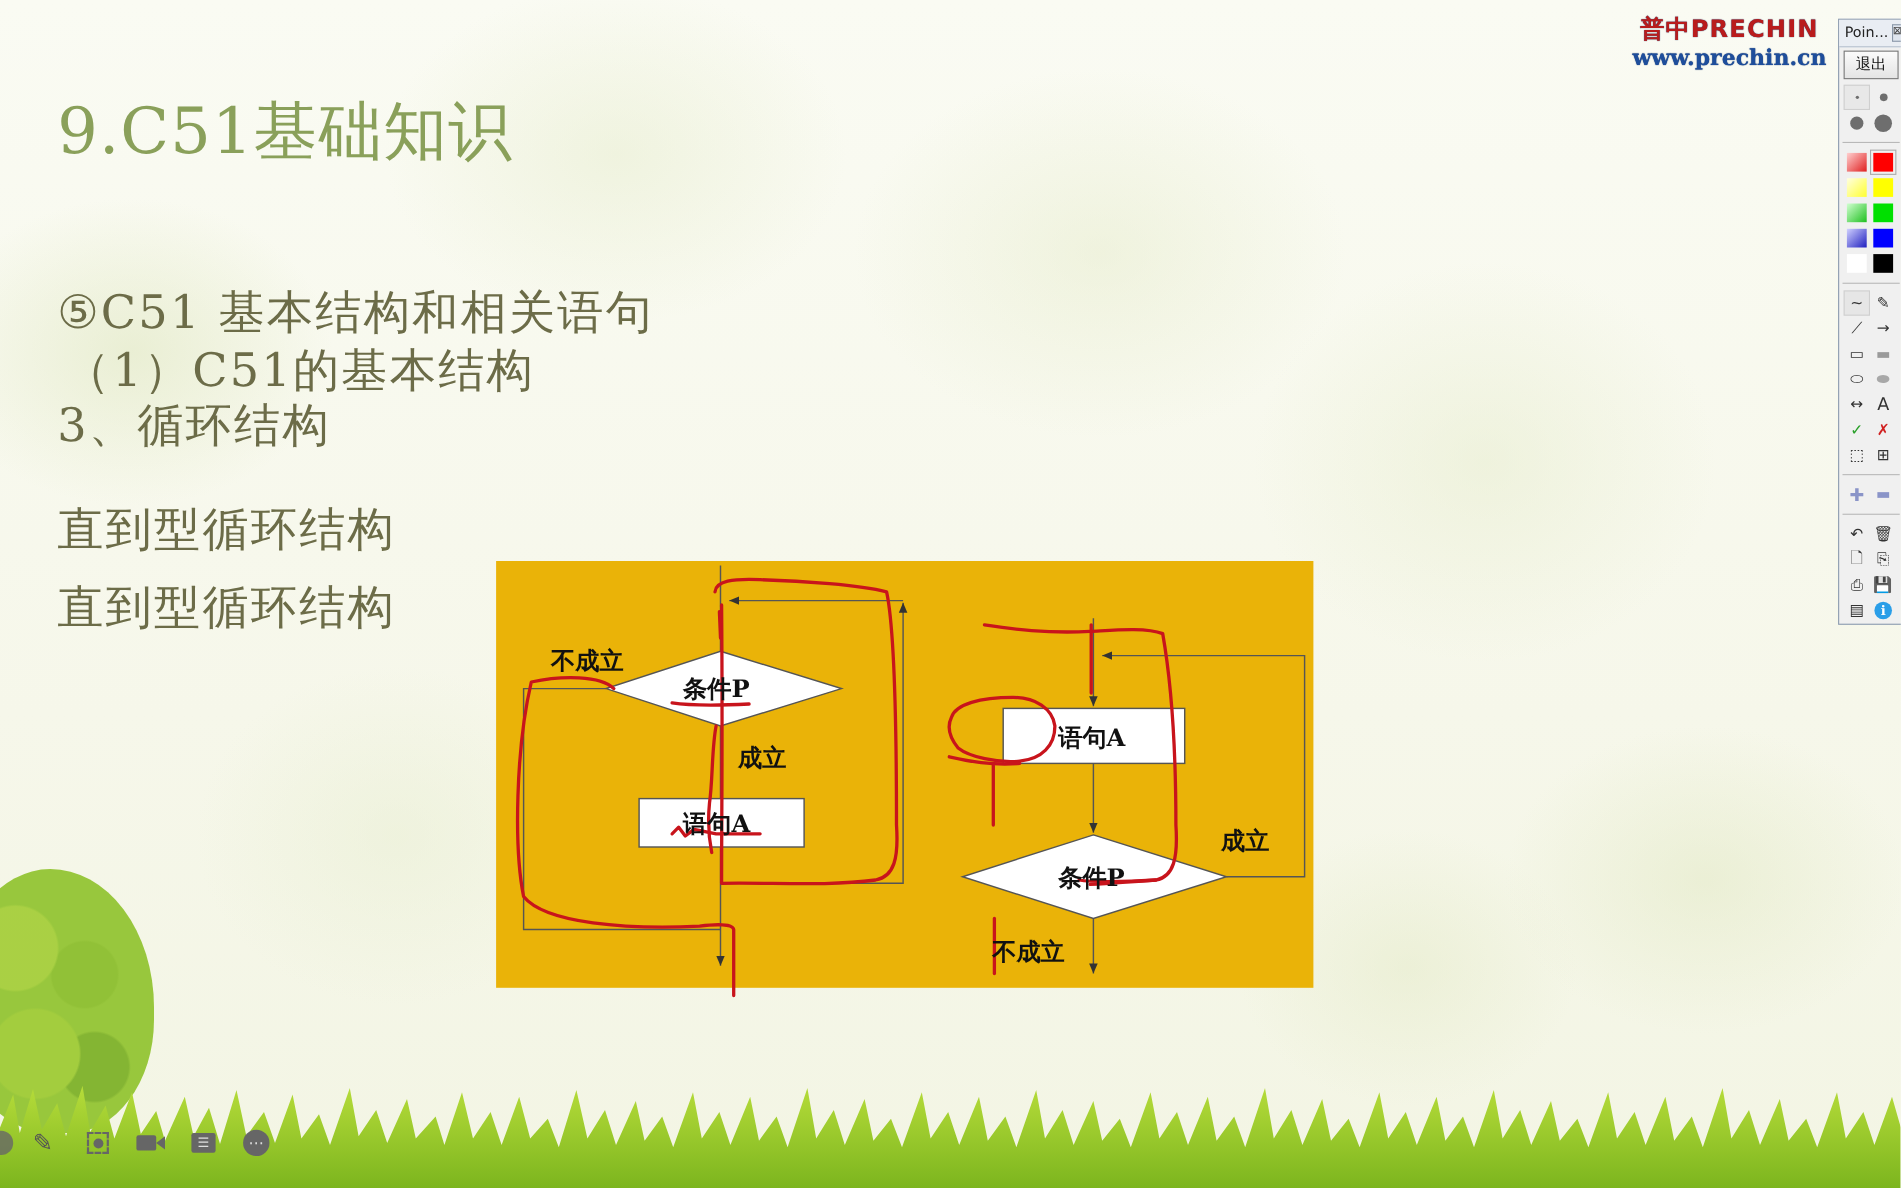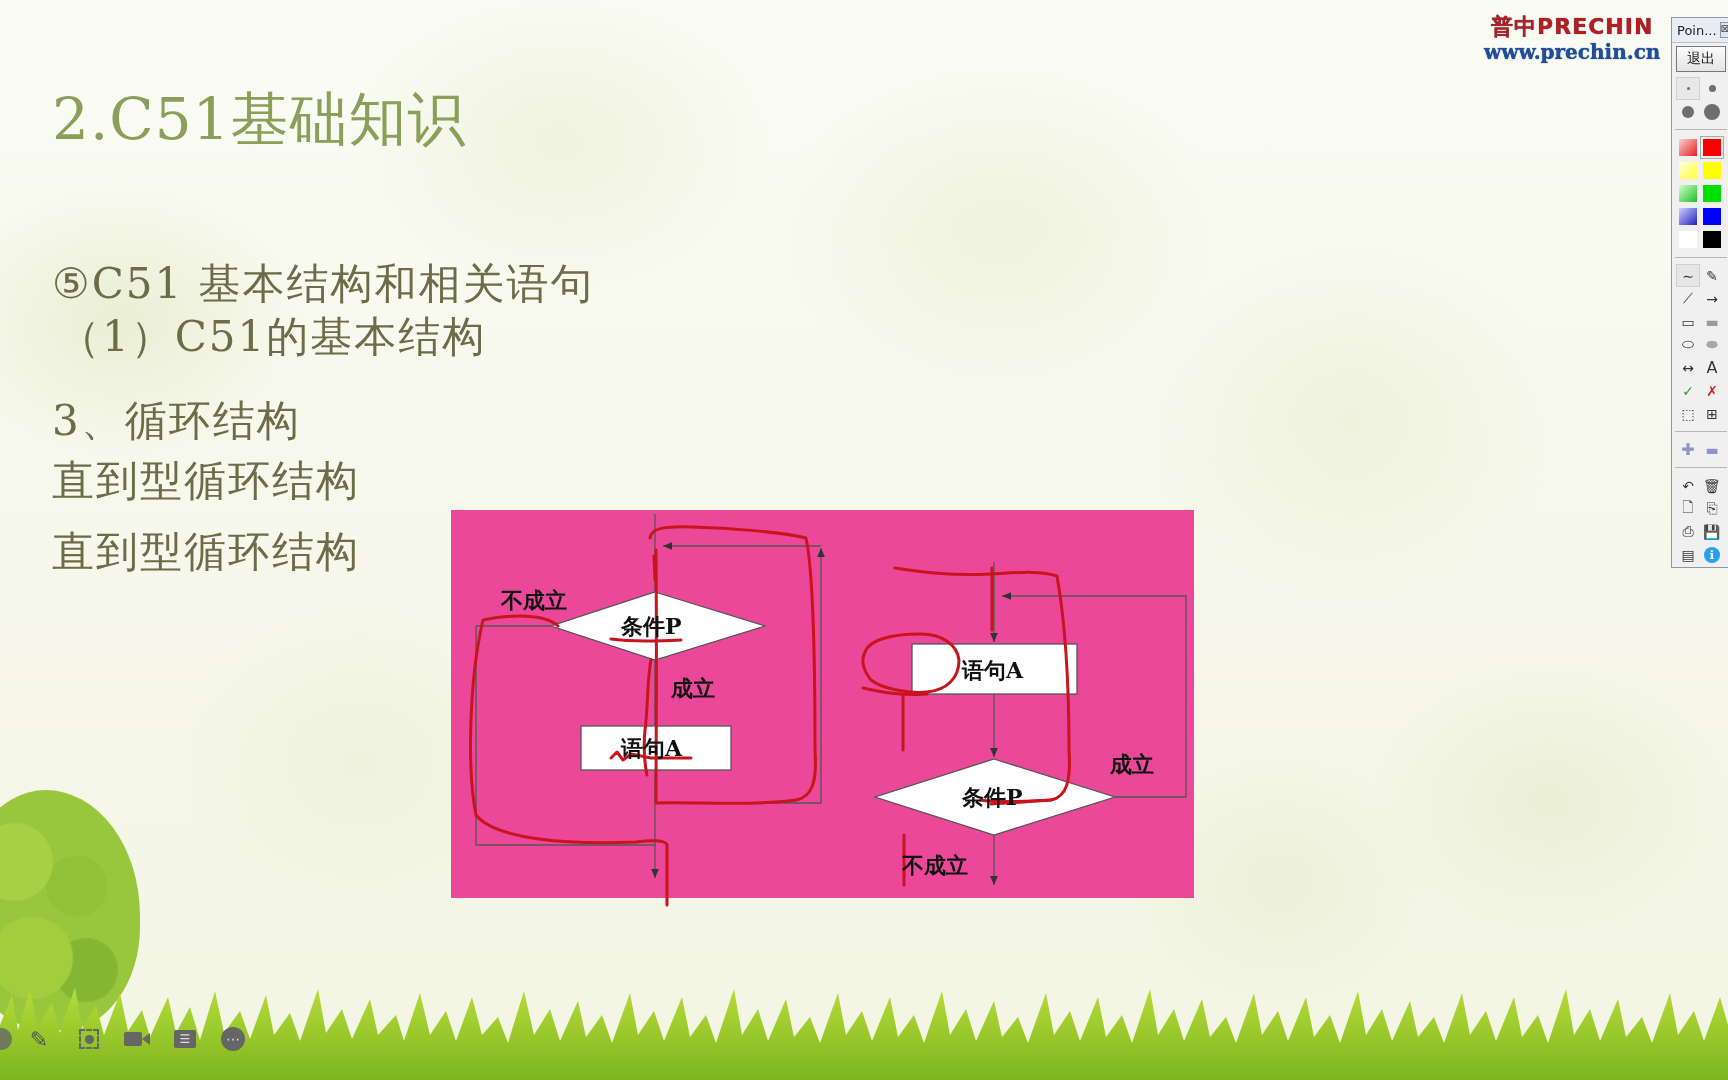--- a/index.html
+++ b/index.html
@@ -22,21 +22,21 @@
       radial-gradient(circle at 65% 40%,#8cbf2e 0 16%,transparent 17%),
       radial-gradient(circle at 40% 70%,#9fcb36 0 20%,transparent 21%),
       radial-gradient(circle at 70% 75%,#7fb22a 0 14%,transparent 15%),
       #94c534;opacity:.95;}
   .grass{position:absolute;left:0;right:0;bottom:0;height:95px;}
   .title{position:absolute;left:52px;top:86px;font-size:58px;color:#8aa05a;letter-spacing:1px;white-space:nowrap;line-height:66px;}
   .line{position:absolute;left:52px;font-size:42px;color:#6c6c48;white-space:nowrap;line-height:50px;letter-spacing:2px;}
   .logo{position:absolute;left:1484px;top:12px;text-align:center;color:#1a4fa0;font-family:"DejaVu Serif",serif;font-weight:bold;}
   .logo .l1{font-size:22px;font-family:"DejaVu Sans",sans-serif;letter-spacing:1px;color:#b91c1c;text-shadow:0 0 1px #0a2a60;}
   .logo .l2{font-size:20px;color:#1e4e9c;text-shadow:0 0 1px #0a2a60;margin-top:-2px;}
-  .panel{position:absolute;left:451px;top:510px;width:743px;height:388px;background:#ec4899;}
+  .panel{position:absolute;left:451px;top:510px;width:743px;height:388px;background:#eab308;}
   .panel svg{position:absolute;left:0;top:0;}
   .lbl{position:absolute;font-family:"DejaVu Serif","Liberation Serif",serif;font-size:22px;color:#111;white-space:nowrap;font-weight:bold;}
   .toolbar{position:absolute;left:1671px;top:17px;width:60px;height:551px;background:#f0f0f0;border:1px solid #8a9aae;box-sizing:border-box;
     font-family:"DejaVu Sans",sans-serif;}
   .tb-title{height:24px;display:flex;align-items:center;padding-left:5px;font-size:13px;color:#222;background:#e9edf3;border-bottom:1px solid #b7c1cf;}
   .tb-close{margin-left:3px;width:14px;height:14px;border:1px solid #8a97a8;font-size:10px;line-height:12px;text-align:center;color:#444;background:#dfe5ee;}
   .tb-exit{margin:3px 4px 3px 4px;height:24px;border:1px solid #777;background:linear-gradient(#fbfbfb,#e4e4e4);font-size:14px;display:flex;align-items:center;justify-content:center;color:#111;}
   .tb-grid{display:grid;grid-template-columns:24px 24px;grid-auto-rows:23px;gap:0;padding:2px 4px;}
   .tb-cell{display:flex;align-items:center;justify-content:center;font-size:14px;color:#333;}
   .tb-sep{height:1px;background:#b8b8b8;margin:4px 3px;}
@@ -53,24 +53,24 @@
     <defs>
       <linearGradient id="gg" x1="0" y1="0" x2="0" y2="1">
         <stop offset="0" stop-color="#b6dc3a"></stop>
         <stop offset="1" stop-color="#7cb51e"></stop>
       </linearGradient>
     </defs>
     <path fill="url(#gg)" d="M0,95 L0,40 L12,10 L18,45 L30,5 L38,42 L52,18 L60,48 L75,2 L82,44 L96,20 L104,50 L120,8 L128,46 L142,25 L150,52 L168,12 L176,48 L190,22 L200,55 L215,6 L224,48 L240,26 L250,54 L266,10 L274,50 L290,28 L300,56 L318,4 L326,48 L342,24 L352,54 L370,14 L378,50 L396,30 L404,56 L420,8 L430,50 L446,26 L456,56 L472,12 L482,50 L498,32 L508,58 L524,6 L534,50 L550,24 L560,56 L578,16 L586,52 L602,30 L612,58 L630,8 L638,50 L654,26 L664,56 L682,12 L690,52 L706,30 L716,58 L734,4 L742,50 L758,24 L768,56 L786,14 L794,52 L810,32 L820,58 L838,8 L846,50 L862,26 L872,56 L890,12 L898,52 L914,30 L924,58 L942,6 L950,50 L966,24 L976,56 L994,16 L1002,52 L1018,32 L1028,58 L1046,8 L1054,50 L1070,26 L1080,56 L1098,12 L1106,52 L1122,30 L1132,58 L1150,4 L1158,50 L1174,24 L1184,56 L1202,14 L1210,52 L1226,32 L1236,58 L1254,8 L1262,50 L1278,26 L1288,56 L1306,12 L1314,52 L1330,30 L1340,58 L1358,6 L1366,50 L1382,24 L1392,56 L1410,16 L1418,52 L1434,32 L1444,58 L1462,8 L1470,50 L1486,26 L1496,56 L1514,12 L1522,52 L1538,30 L1548,58 L1566,4 L1574,50 L1590,24 L1600,56 L1618,14 L1626,52 L1642,32 L1652,58 L1670,8 L1678,50 L1694,26 L1704,56 L1720,12 L1728,40 L1728,95 Z"></path>
   </svg>
 </div>
 
-<div class="title">2.C51基础知识</div>
+<div class="title">9.C51基础知识</div>
 <div class="line" style="top:259px">⑤C51 基本结构和相关语句</div>
 <div class="line" style="top:312px;left:58px">（1）C51的基本结构</div>
-<div class="line" style="top:396px">3、循环结构</div>
+<div class="line" style="top:362px">3、循环结构</div>
 <div class="line" style="top:456px">直到型循环结构</div>
 <div class="line" style="top:527px">直到型循环结构</div>
 
 <div class="logo">
   <div class="l1">普中PRECHIN</div>
   <div class="l2">www.prechin.cn</div>
 </div>
 
 <div class="panel">
   <svg width="743" height="400" viewBox="0 0 743 400">

